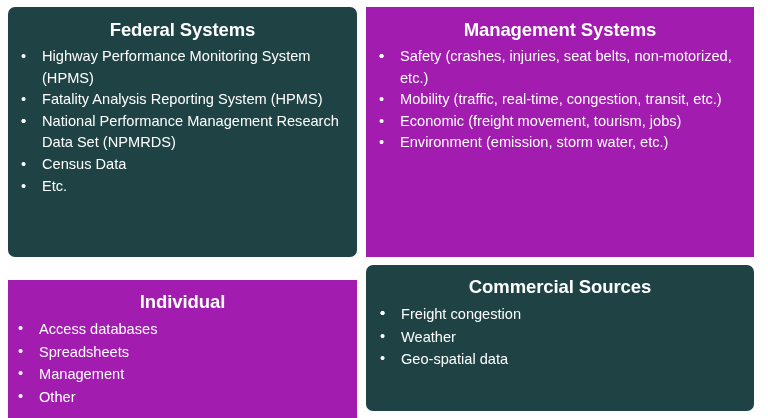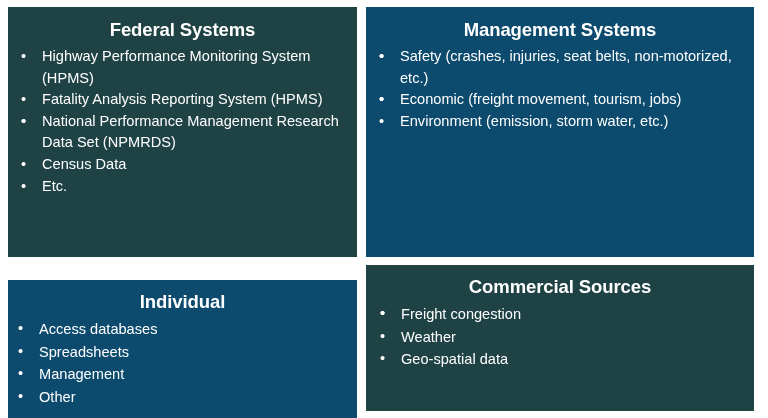--- a/index.html
+++ b/index.html
@@ -23,22 +23,22 @@
     width: 768px;
     height: 418px;
   }
 
   .panel {
     position: absolute;
     box-sizing: border-box;
     overflow: hidden;
   }
 
-  .panel.teal   { background: #1F4245; }
-  .panel.navy   { background: #0c4a6e; }
+  .panel.teal   { background: #1F4245; border-radius: 7px; }
+  .panel.navy   { background: #a21caf; }
 
   
   .p-federal    { left: 8px;   top: 7px;   width: 349px; height: 250px; }
   .p-management { left: 366px; top: 7px;   width: 388px; height: 250px; }
   .p-individual { left: 8px;   top: 280px; width: 349px; height: 146px; }
   .p-commercial { left: 366px; top: 265px; width: 388px; height: 146px; }
 
   .panel-title {
     color: #ffffff;
     font-weight: bold;
@@ -125,20 +125,21 @@
     <ul class="bullet-list">
       <li class="bullet-item">
         <span class="dot">•</span>
       </li>
       <li class="bullet-item">
         <span class="dot">•</span>
         <span>Safety (crashes, injuries, seat belts, non-motorized, etc.)</span>
       </li>
       <li class="bullet-item">
         <span class="dot">•</span>
+        <span>Mobility (traffic, real-time, congestion, transit, etc.)</span>
       </li>
       <li class="bullet-item">
         <span class="dot">•</span>
         <span>Economic (freight movement, tourism, jobs)</span>
       </li>
       <li class="bullet-item">
         <span class="dot">•</span>
         <span>Environment (emission, storm water, etc.)</span>
       </li>
     </ul>

